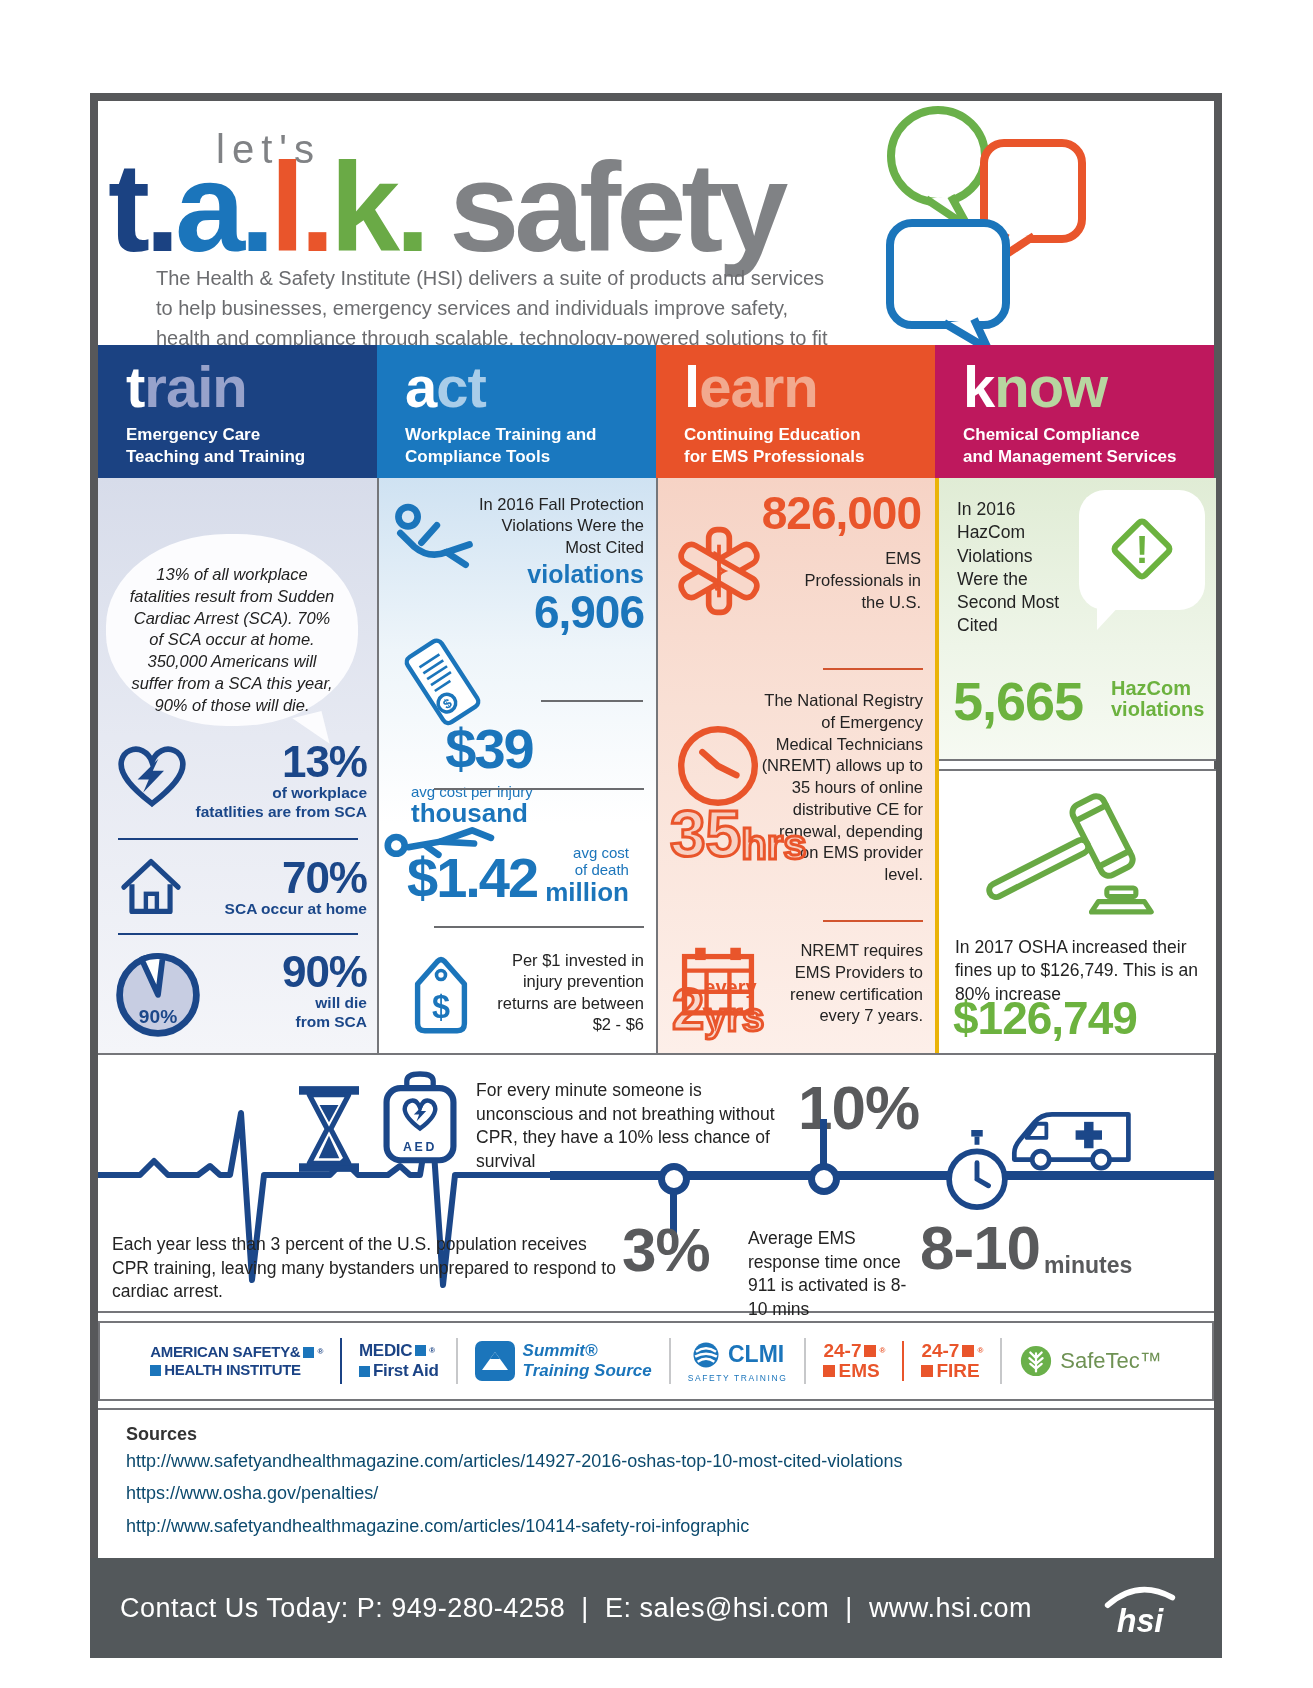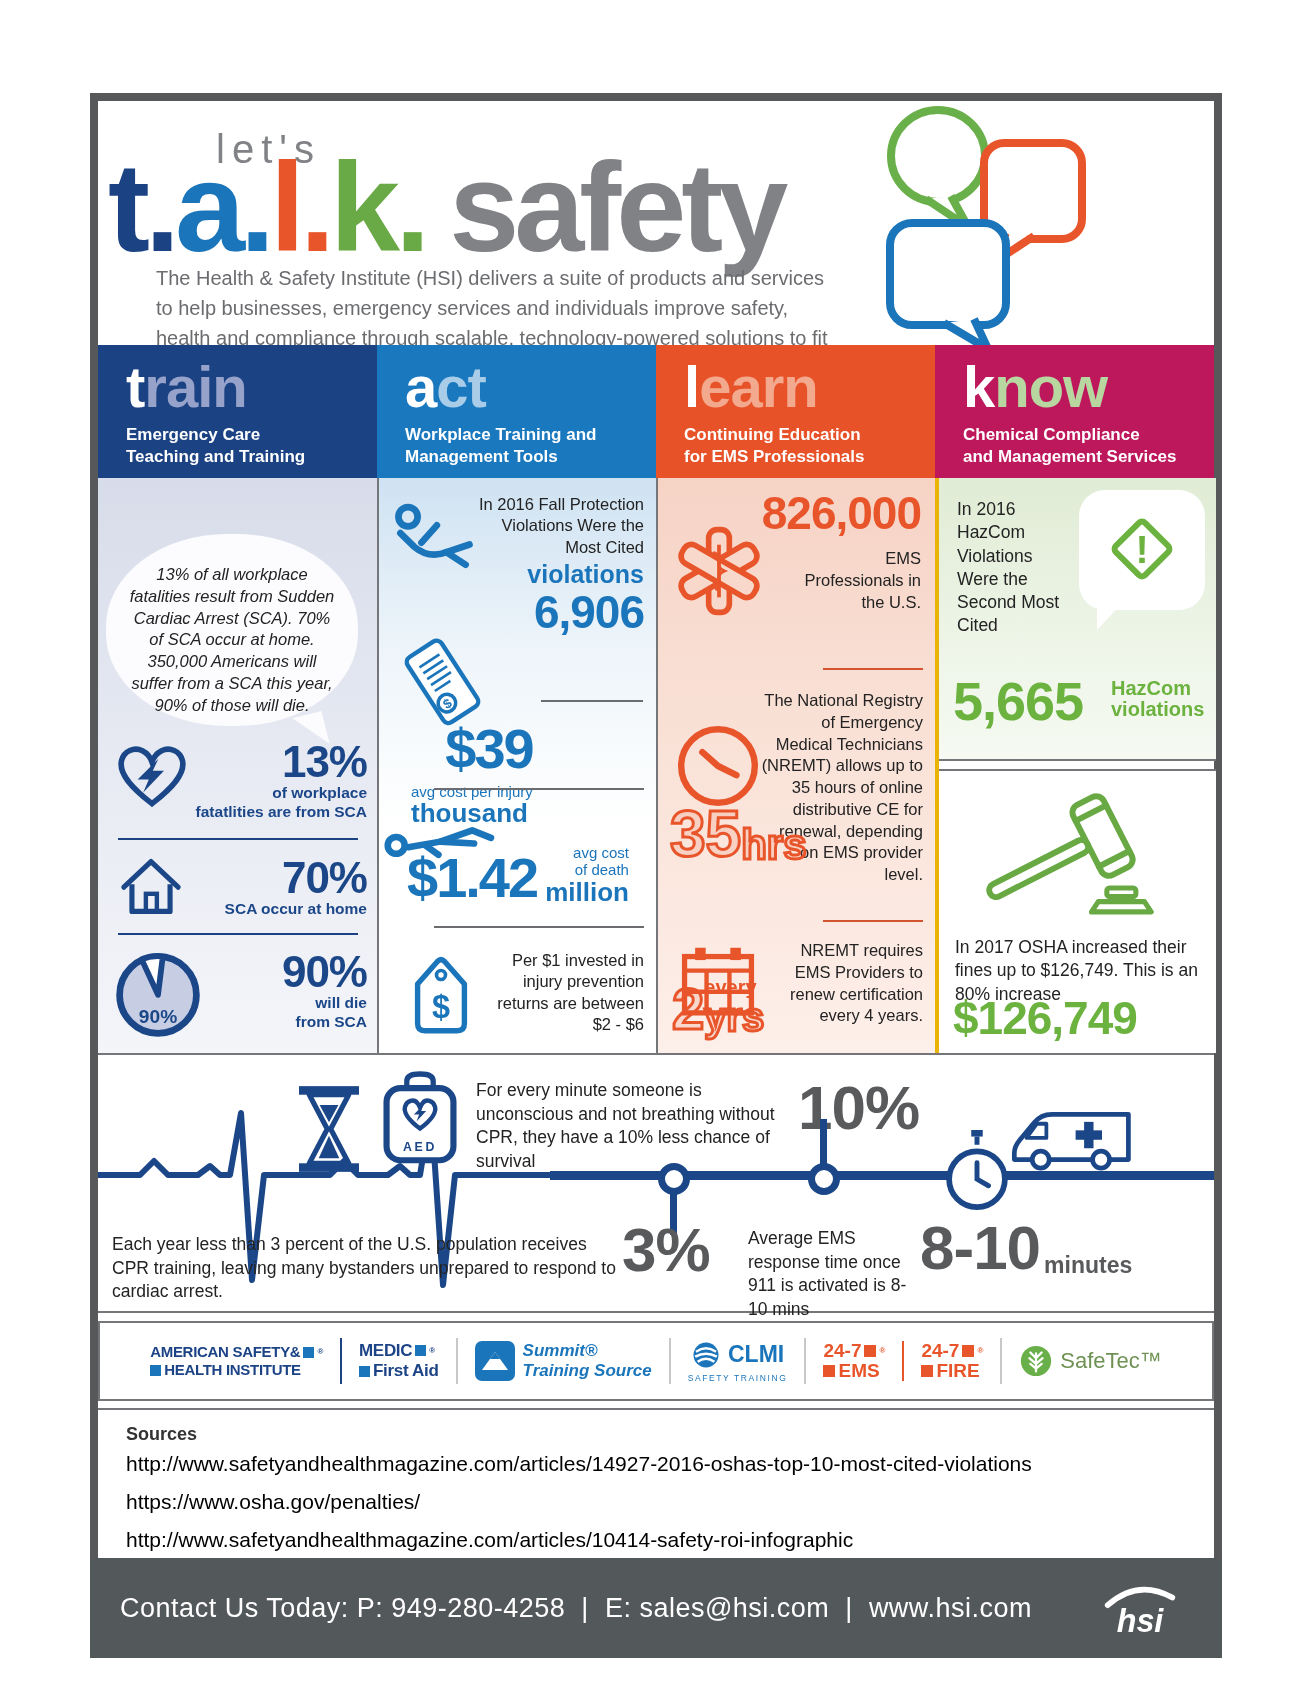--- a/index.html
+++ b/index.html
@@ -98,21 +98,21 @@
   .l247{color:#e9552b;font-weight:bold;font-size:19px;line-height:1.05;}
   .l247 .row{display:flex;align-items:center;gap:3px;}
   .clmi-name{color:#1b75bb;font-weight:bold;font-size:23px;line-height:1;}
   .clmi-sub{color:#1b75bb;font-size:8.5px;letter-spacing:1.6px;margin-top:3px;}
   .safetec{color:#6f9254;font-size:22px;}
 
   
   .sources{position:absolute;left:0;top:1307px;width:1116px;height:142px;border-top:2px solid #75767a;
            box-sizing:border-box;padding:14px 0 0 28px;}
   .src-title{font-size:18px;font-weight:bold;color:#333;}
-  .src-url{font-size:21px;color:#000000;line-height:1.8;}
+  .src-url{font-size:18px;color:#0c4a6e;line-height:1.8;}
   .footer{position:absolute;left:-8px;bottom:-8px;width:1132px;height:100px;background:#53585b;}
   .footer-line{position:absolute;left:0;top:0;right:160px;bottom:0;display:flex;align-items:center;
                justify-content:center;gap:16px;color:#fff;font-size:27px;letter-spacing:.5px;}
   .hsi{position:absolute;right:44px;top:20px;width:76px;height:62px;}
 </style>
 </head>
 <body>
 
 <div class="page">
   <div class="frame">
@@ -133,21 +133,21 @@
         <path d="M98 218 L112 248 L68 222" fill="#fff" stroke="#1b75bb" stroke-width="8" stroke-linejoin="round"></path>
       </svg>
     </div>
 
     <div class="col-head ch1">
       <div class="col-title"><span>t</span><span class="rest">rain</span></div>
       <div class="col-sub"><span>Emergency Care</span><br><span>Teaching and Training</span></div>
     </div>
     <div class="col-head ch2">
       <div class="col-title"><span>a</span><span class="rest">ct</span></div>
-      <div class="col-sub"><span>Workplace Training and</span><br><span>Management Tools</span></div>
+      <div class="col-sub"><span>Workplace Training and</span><br><span>Compliance Tools</span></div>
     </div>
     <div class="col-head ch3">
       <div class="col-title"><span>l</span><span class="rest">earn</span></div>
       <div class="col-sub"><span>Continuing Education</span><br><span>for EMS Professionals</span></div>
     </div>
     <div class="col-head ch4">
       <div class="col-title"><span>k</span><span class="rest">now</span></div>
       <div class="col-sub"><span>Chemical Compliance</span><br><span>and Management Services</span></div>
     </div>
 
@@ -303,21 +303,21 @@
           <rect x="24" y="12" width="12" height="14" fill="#e9552b"></rect>
           <rect x="64" y="12" width="12" height="14" fill="#e9552b"></rect>
           <g stroke="#e9552b" stroke-width="5" fill="none">
             <line x1="12" y1="38" x2="88" y2="38"></line>
             <line x1="37" y1="38" x2="37" y2="86"></line>
             <line x1="63" y1="38" x2="63" y2="86"></line>
             <line x1="12" y1="62" x2="88" y2="62"></line>
           </g>
         </svg>
       </div>
-      <div class="lrn-text abs" style="right:12px;top:462px;width:158px;">NREMT requires EMS Providers to renew certification every 4 years.</div>
+      <div class="lrn-text abs" style="right:12px;top:462px;width:158px;">NREMT requires EMS Providers to renew certification every 7 years.</div>
       <div class="abs" style="left:14px;top:498px;display:flex;align-items:flex-end;">
         <span class="outline-o" style="font-size:58px;">2</span>
         <div>
           <div class="every" style="font-size:20px;">every</div>
           <span class="outline-o" style="font-size:40px;">yrs</span>
         </div>
       </div>
     </div>
 
     <div class="col-body cb4">

